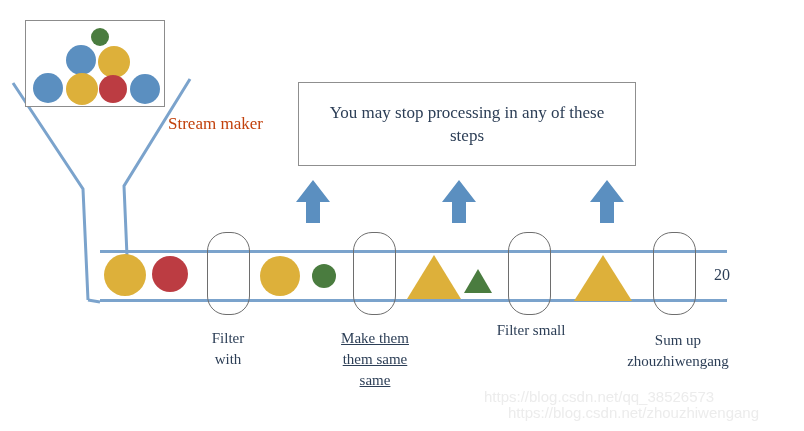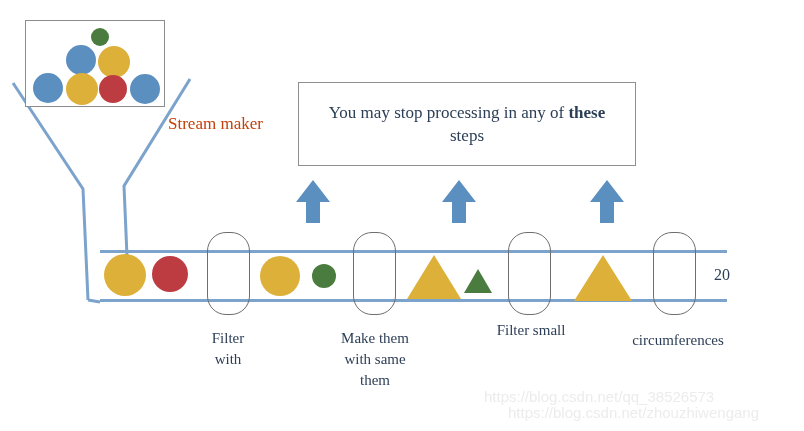--- a/index.html
+++ b/index.html
@@ -40,21 +40,21 @@
     align-items: center;
     justify-content: center;
   }
   #callout-text {
     color: #2c3e56;
     font-size: 17px;
     line-height: 23px;
     text-align: center;
     padding: 0 22px;
   }
-  #callout-text b { font-weight: bold; }
+  #callout-text b { font-weight: normal; }
 
   
   .pipe-line {
     position: absolute;
     height: 3px;
     background: #7ba3cc;
   }
   .gate {
     position: absolute;
     border: 1px solid #6e6e6e;
@@ -139,30 +139,31 @@
       <svg width="38" height="48" style="position: absolute; left: 440px; top: 178px;">
         <path d="M19,2 L36,24 L26,24 L26,45 L12,45 L12,24 L2,24 Z" fill="#5b8fc0"></path>
       </svg>
       <svg width="38" height="48" style="position: absolute; left: 588px; top: 178px;">
         <path d="M19,2 L36,24 L26,24 L26,45 L12,45 L12,24 L2,24 Z" fill="#5b8fc0"></path>
       </svg>
       <div class="step-label" style="left: 190px; top: 328px; width: 76px;">
         <div>Filter</div>
         <div>with</div>
       </div>
-      <div class="step-label" style="left: 323px; top: 328px; width: 104px;">
+      <div class="step-label" style="left: 323px; top: 328px; width: 104px; text-decoration: underline;">
         <div>Make them</div>
-        <div>with same</div>
-        <div>them</div>
+        <div>them same</div>
+        <div>same</div>
       </div>
       <div class="step-label" style="left: 479px; top: 320px; width: 104px; font-family: Liberation Serif, serif;">
         <div>Filter small</div>
       </div>
       <div class="step-label" style="left: 614px; top: 330px; width: 128px;">
-        <div>circumferences</div>
+        <div>Sum up</div>
+        <div>zhouzhiwengang</div>
       </div>
     </div>
 
   <div id="callout-box" class="abs">
     <div id="callout-text">You may stop processing in any of <b>these</b> steps</div>
   </div>
 
   <div id="stream-maker-label" class="abs">Stream maker</div>
 
   <div id="sum-value" class="abs">20</div>

